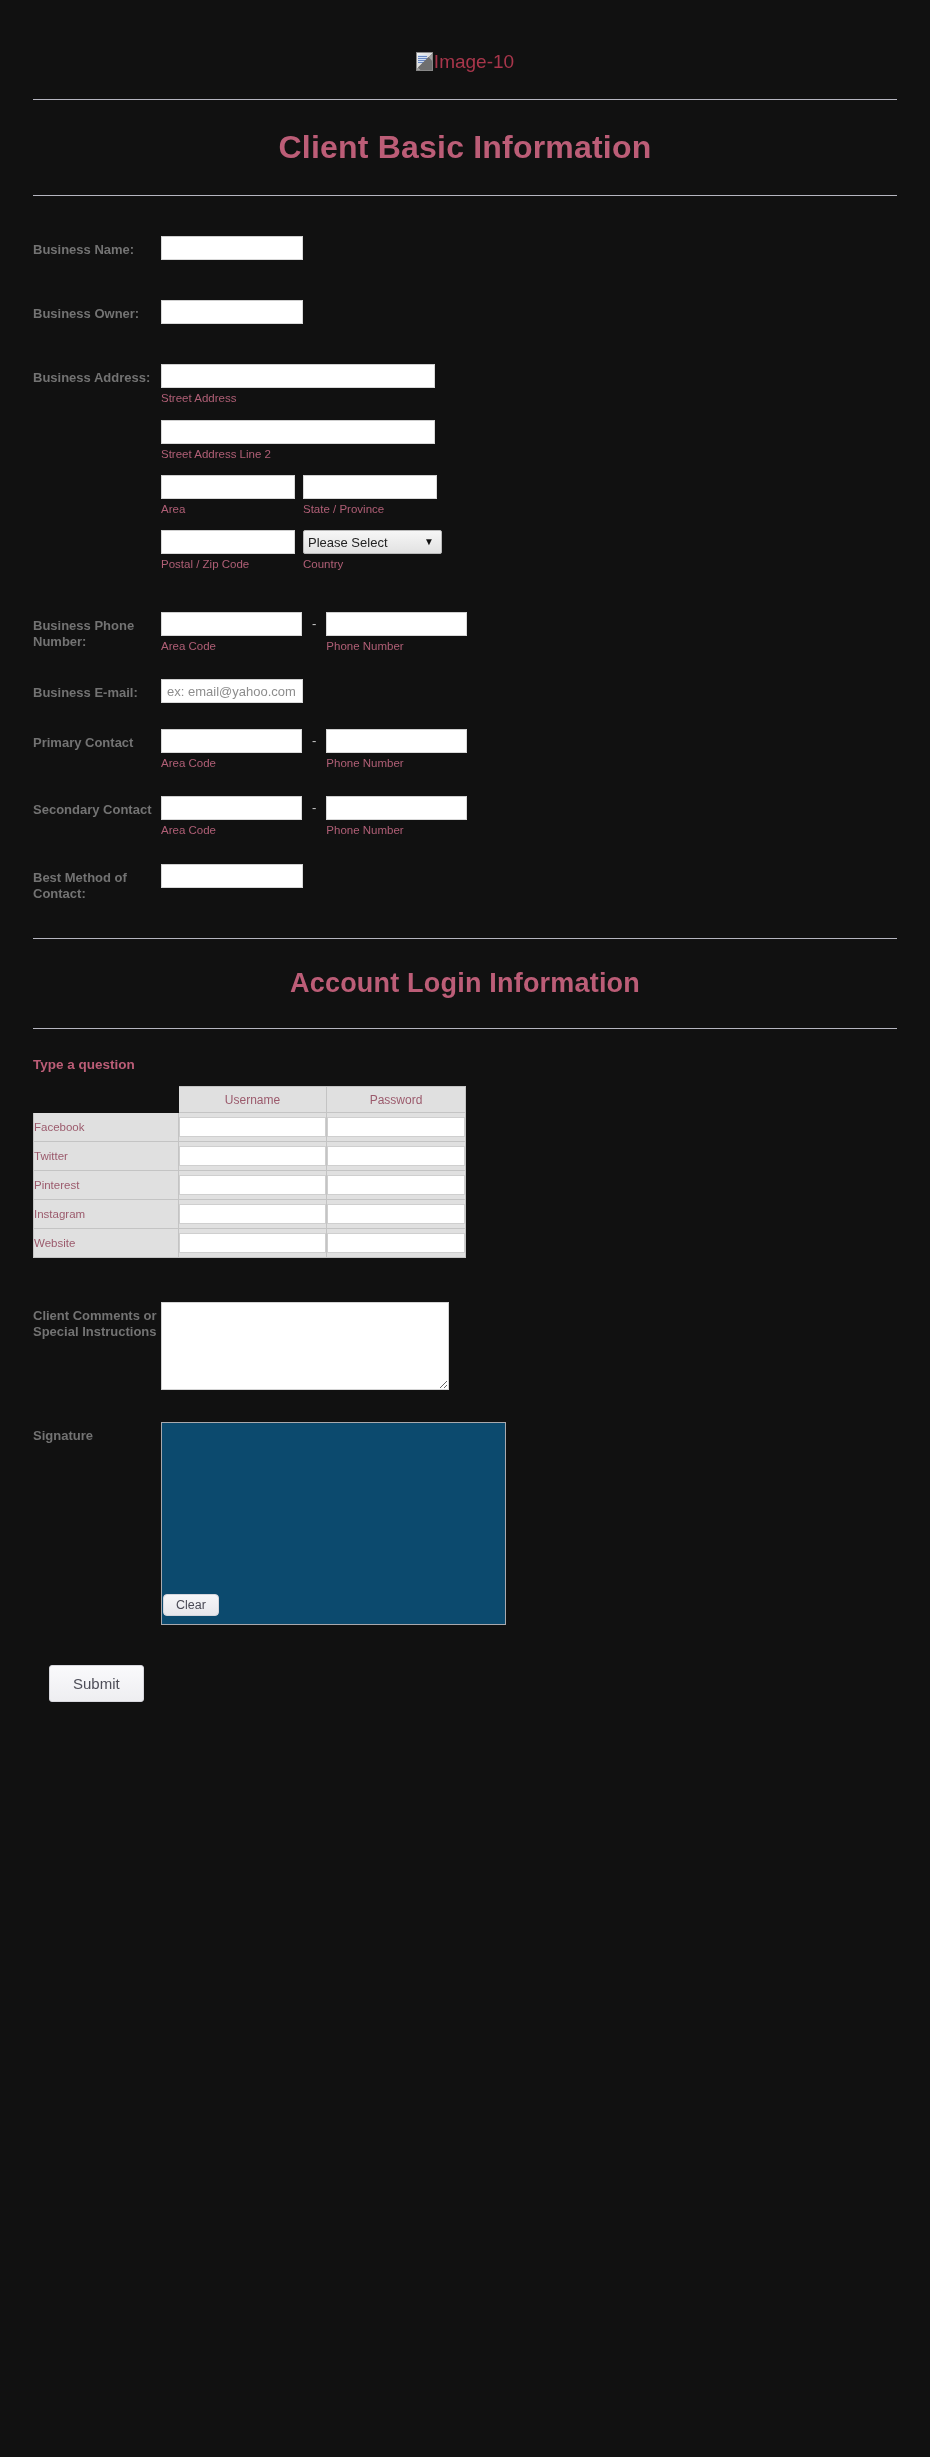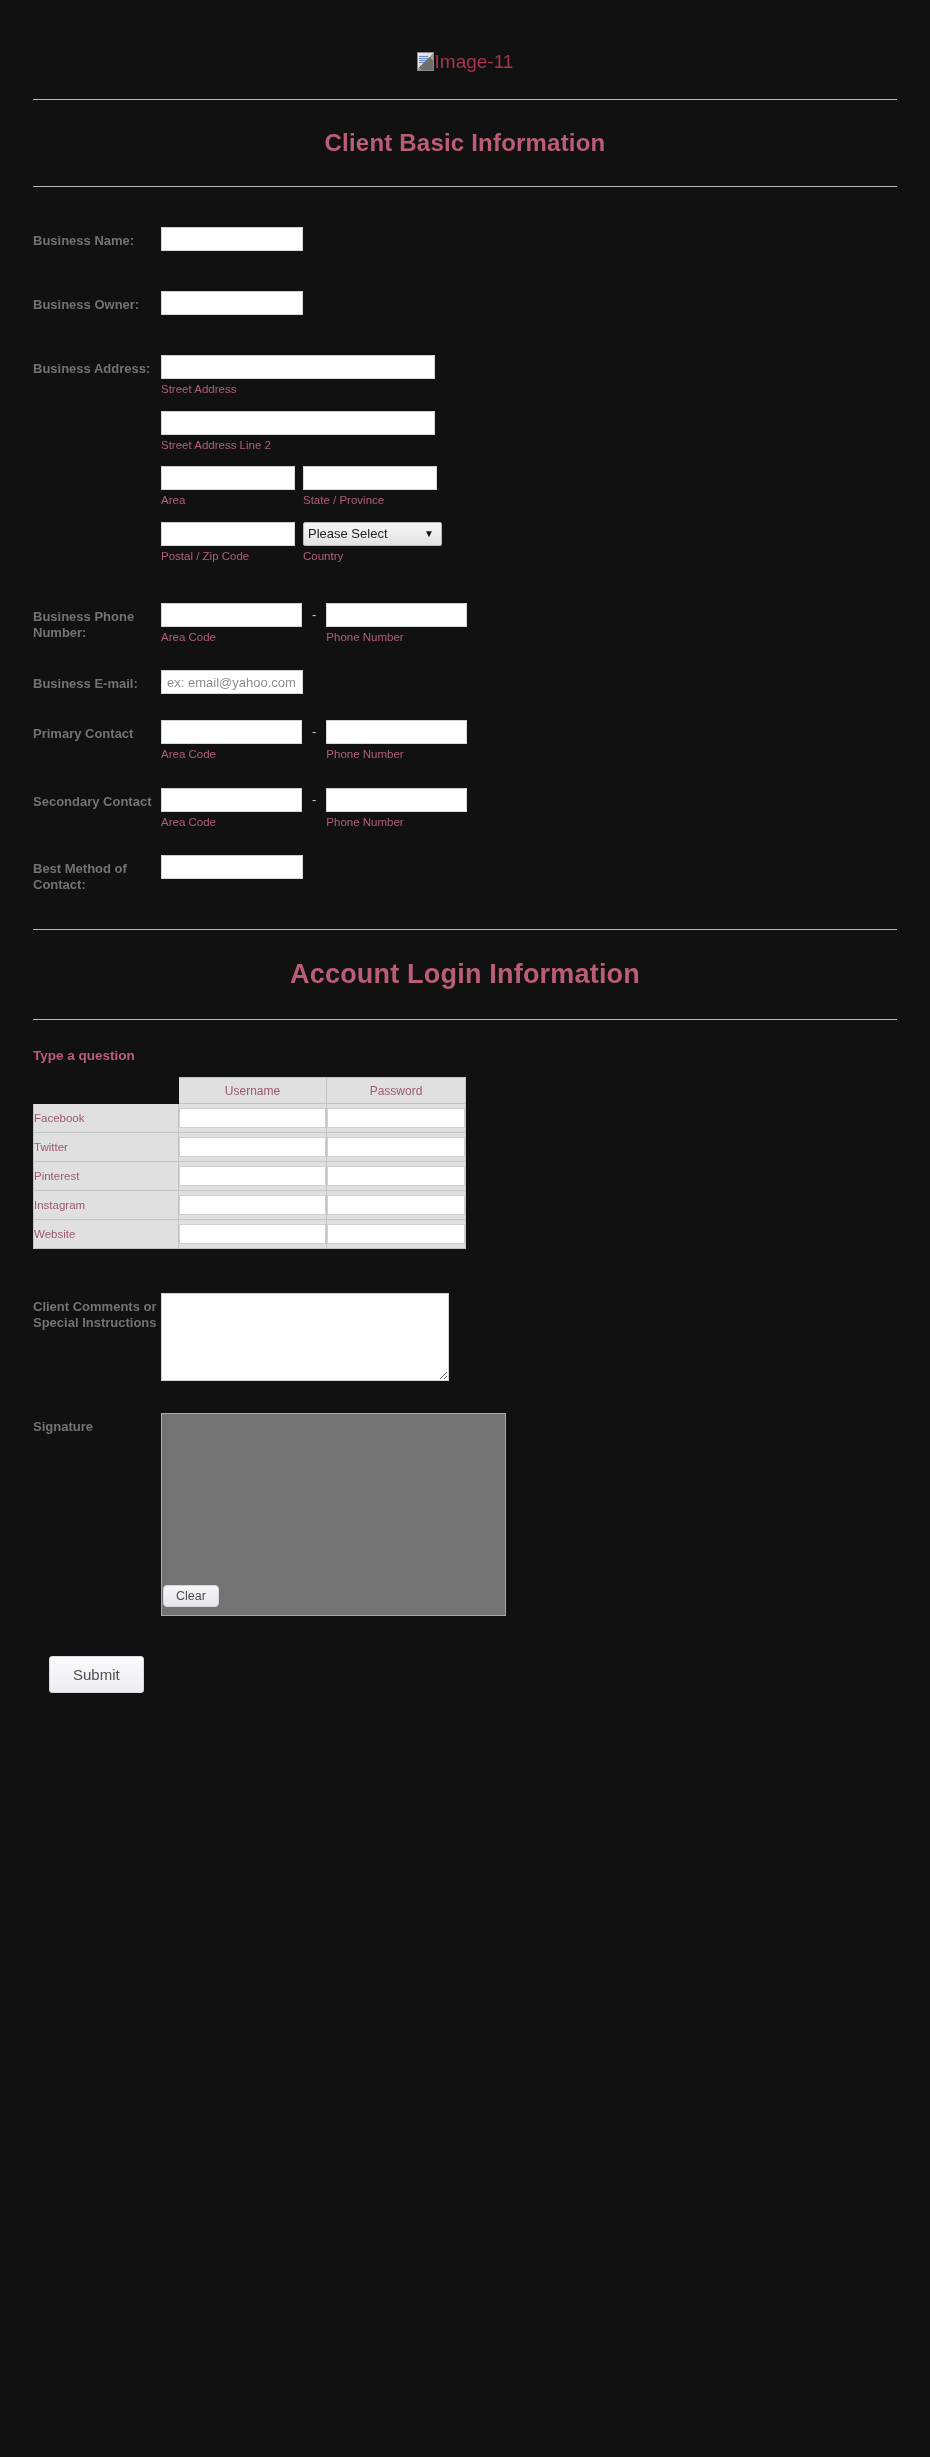--- a/index.html
+++ b/index.html
@@ -67,21 +67,21 @@
   
   .section-head {
     border-top: 1px solid #b6b6c0;
     border-bottom: 1px solid #b6b6c0;
     margin: 0 33px;
     padding: 30px 0 30px 0;
     text-align: center;
   }
   .section-head h2 {
     margin: 0;
-    font-size: 24px;
+    font-size: 32px;
     font-weight: bold;
     color: #bc5d77;
     letter-spacing: .2px;
     line-height: 1.1;
   }
   .section-head.second h2 {
     font-size: 27px;
   }
 
   
@@ -253,21 +253,21 @@
     outline: none;
     resize: both;
     display: block;
   }
 
   
   .sig-box {
     width: 345px;
     height: 203px;
     border: 1px solid #a9a9ad;
-    background: #737373;
+    background: #0c4a6e;
     position: relative;
     box-sizing: border-box;
   }
   .sig-clear {
     position: absolute;
     left: 1px;
     bottom: 8px;
     background: #eeeef2;
     background-image: linear-gradient(#f6f6f8,#e7e7ec);
     border: 1px solid #d6d6dc;
@@ -296,21 +296,21 @@
   }
 </style>
 </head>
 <body>
 
 <div class="page">
 
   <div class="logo-wrap">
     <span class="broken-img">
       <span class="broken-img-glyph"></span>
-        <span>Image-11</span>
+        <span>Image-10</span>
     </span>
   </div>
 
   <div class="section-head">
     <h2>Client Basic Information</h2>
   </div>
 
   <div class="form-body">
 
     <div class="gap-40"></div>

